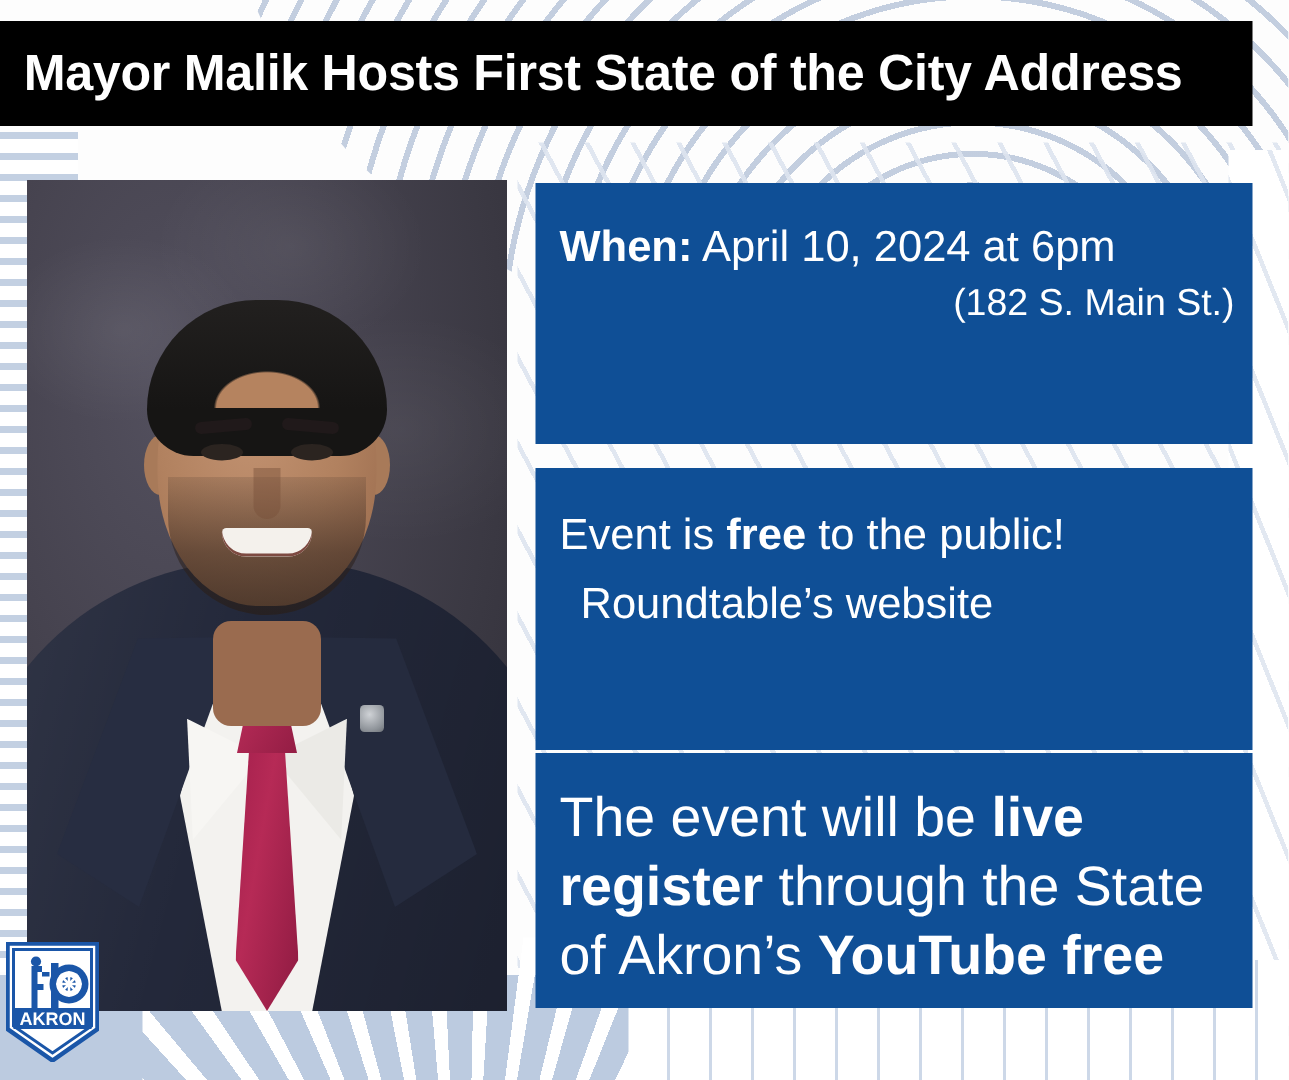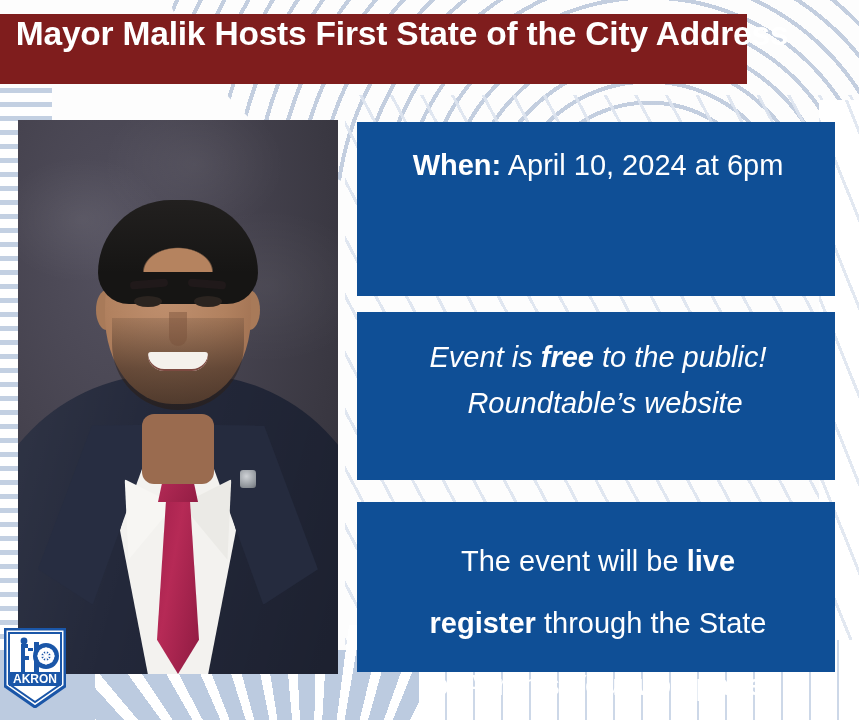--- a/index.html
+++ b/index.html
@@ -82,23 +82,23 @@
     background:repeating-linear-gradient(
       62deg,
       rgba(255,255,255,0) 0px, rgba(255,255,255,0) 24px,
       #dde4ef 24px,#dde4ef 27px);
     opacity:.9;
   }
 
   
   .header-bar{
     position:absolute;left:0;top:14px;
-    width:747px;height:70px;
-    background:#7f1d1d;
-    display:flex;align-items:flex-start;
+    width:835px;height:70px;
+    background:#000000;
+    display:flex;align-items:center;
   }
   .header-title{
     color:#ffffff;
     font-size:34px;
     font-weight:bold;
     letter-spacing:-0.2px;
     padding-left:16px;
     white-space:nowrap;
     transform:scaleX(.985);
     transform-origin:left center;
@@ -226,33 +226,32 @@
 
   
   .box{
     position:absolute;
     left:357px;width:478px;
     background:#0f4f96;
     color:#ffffff;
     box-sizing:border-box;
   }
   .box-when{top:122px;height:174px;padding:24px 12px 0 16px;}
-  .box-free{top:312px;height:168px;padding:22px 12px 0 16px;font-style:italic;}
+  .box-free{top:312px;height:188px;padding:22px 12px 0 16px;}
   .box-live{top:502px;height:170px;padding:20px 12px 0 16px;}
 
   .line{
     font-size:29px;
     line-height:38px;
     white-space:nowrap;
-    text-align:center;
   }
   .line.right{text-align:right;font-size:25px;line-height:36px;}
   .line b{font-weight:bold;}
   .box-free .line{font-size:29px;line-height:46px;}
-  .box-live .line{font-size:29px;line-height:46px;margin-top:16px;}
+  .box-live .line{font-size:37px;line-height:46px;}
   .indent1{padding-left:14px;}
 
   
   .logo{
     position:absolute;left:4px;top:628px;
     width:62px;height:80px;
   }
 </style>
 </head>
 <body>
@@ -295,38 +294,39 @@
     <div class="pt-eye-l"></div>
     <div class="pt-eye-r"></div>
     <div class="pt-nose"></div>
     <div class="pt-mouth"></div>
   </div>
 
   <div class="box box-when">
     <div class="line">
       <b>When:</b><span> April 10, 2024 at 6pm</span>
     </div>
+    <div class="line right">(182 S. Main St.)</div>
   </div>
 
   <div class="box box-free">
     <div class="line">
       <span>Event is </span><b>free</b><span> to the public!</span>
     </div>
     <div class="line indent1">Roundtable’s website</div>
   </div>
 
   <div class="box box-live">
     <div class="line">
       <span>The event will be </span><b>live</b>
     </div>
     <div class="line">
       <b>register</b><span> through the State</span>
     </div>
     <div class="line">
-      <span>of Akron’s </span><b>YouTube page</b>
+      <span>of Akron’s </span><b>YouTube free</b>
     </div>
   </div>
 
   <div class="logo">
     <svg viewBox="0 0 62 80" width="62" height="80">
       <path d="M1 1 H61 V58 L31 79 L1 58 Z" fill="#ffffff" stroke="#1a56a8" stroke-width="3"></path>
       <path d="M5 5 H57 V56 L31 74 L5 56 Z" fill="#ffffff" stroke="#1a56a8" stroke-width="2"></path>
       <g fill="#1a56a8">
         <path d="M17 16 h7 v4 h-3 v8 h4 v4 h-4 v18 h-4 z"></path>
         <circle cx="20" cy="13" r="3.4"></circle>

